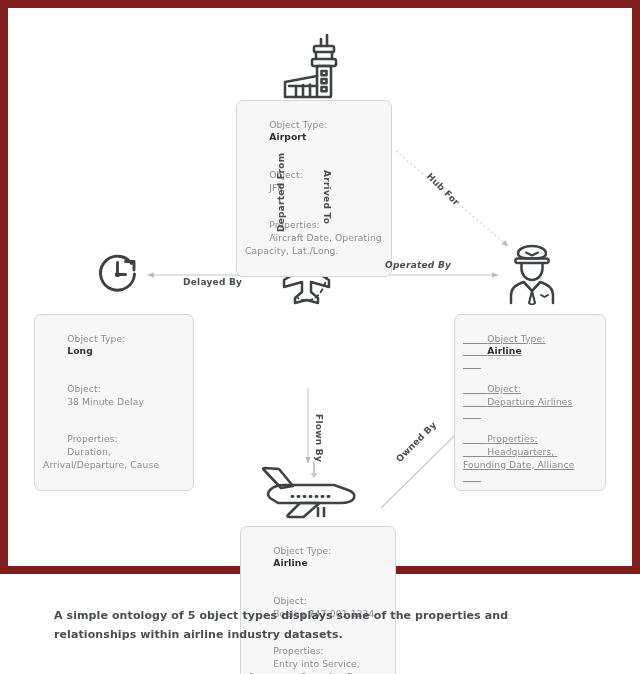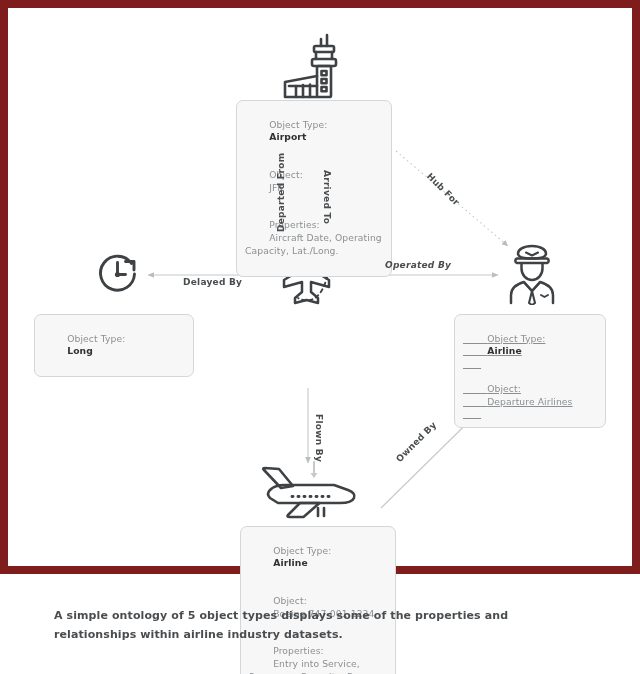--- a/index.html
+++ b/index.html
@@ -186,31 +186,43 @@
         <span>Properties:</span>
         <span>Aircraft Date, Operating Capacity, Lat./Long.</span>
       </div>
     </div>
 
     <div class="box" style="left:26px;top:306px;width:160px;">
       <div class="ln">
         <span>Object Type:</span>
         <b>Long</b>
       </div>
+      <div class="ln">
+        <span>Object:</span>
+        <span>38 Minute Delay</span>
+      </div>
+      <div class="ln">
+        <span>Properties:</span>
+        <span>Duration, Arrival/Departure, Cause</span>
+      </div>
     </div>
 
 
     <div class="box" style="left:446px;top:306px;width:152px;text-decoration:underline;">
       <div class="ln">
         <span>Object Type:</span>
         <b>Airline</b>
       </div>
       <div class="ln">
         <span>Object:</span>
         <span>Departure Airlines</span>
+      </div>
+      <div class="ln">
+        <span>Properties:</span>
+        <span>Headquarters, Founding Date, Alliance</span>
       </div>
     </div>
 
     <div class="box" style="left:232px;top:518px;width:156px;">
       <div class="ln">
         <span>Object Type:</span>
         <b>Airline</b>
       </div>
       <div class="ln">
         <span>Object:</span>

